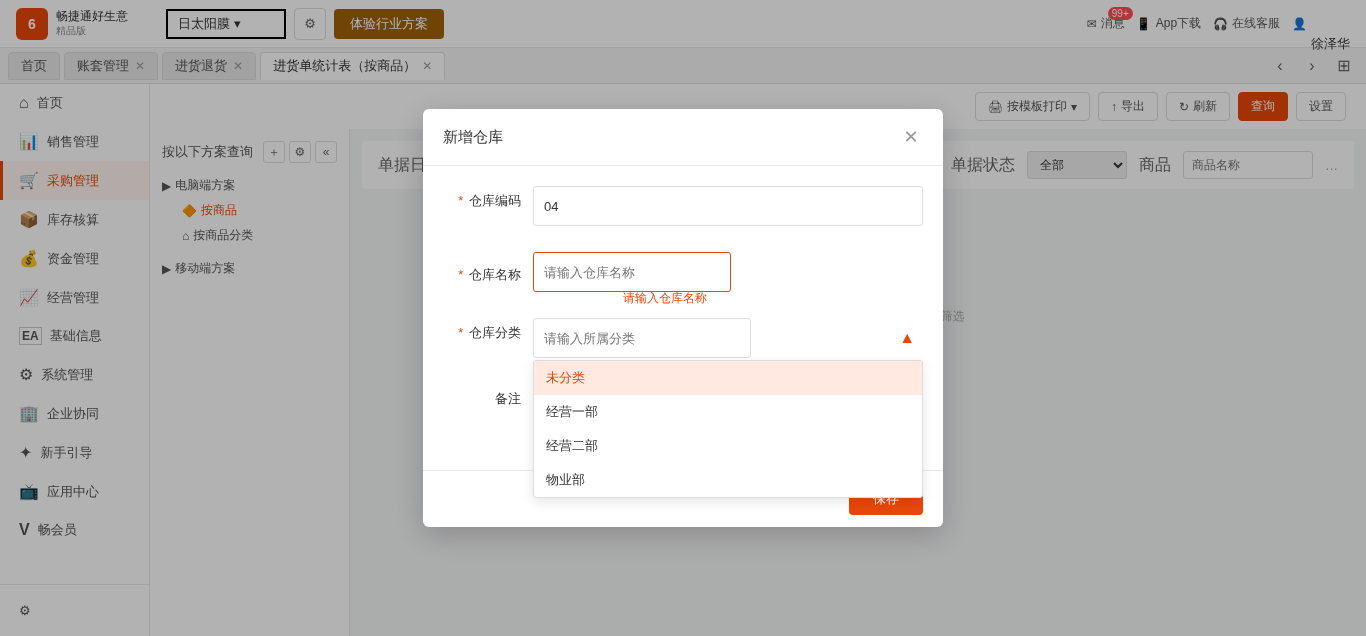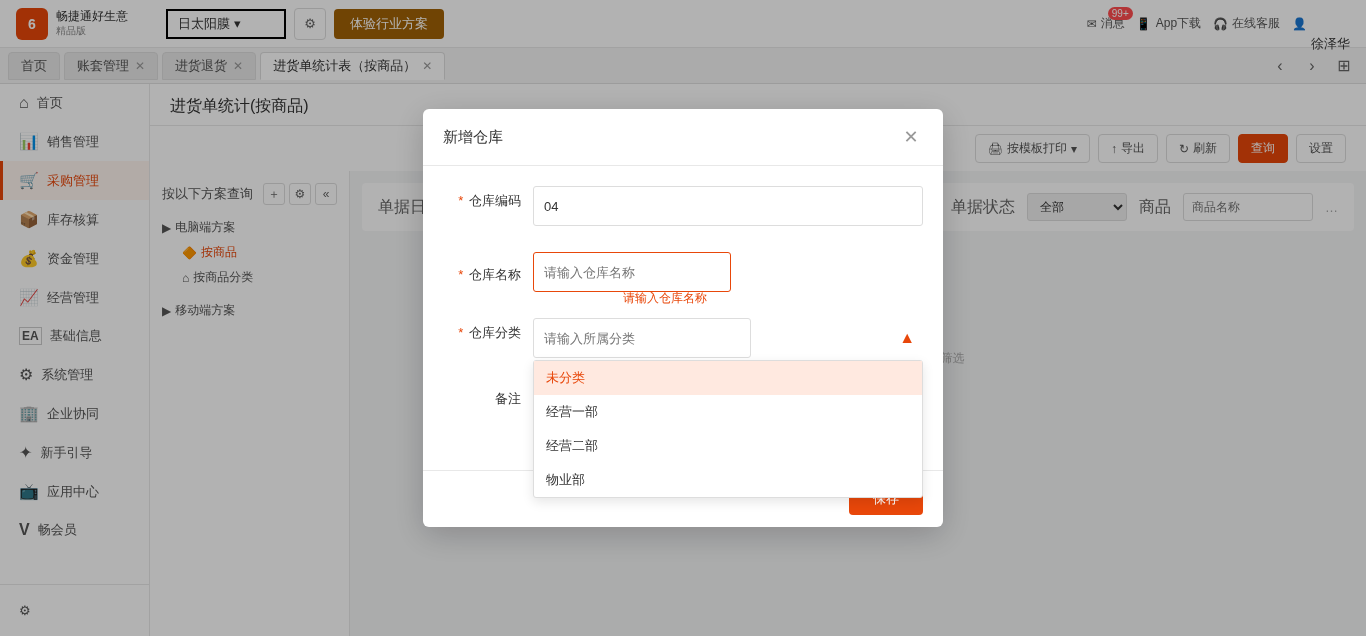--- a/index.html
+++ b/index.html
@@ -487,23 +487,20 @@
 
     <div class="sidebar-bottom">
       <div class="sidebar-item">
         <span>⚙</span>
       </div>
     </div>
   </div>
 
   <div class="content-area">
 
-    <div class="page-header">
-      <div class="page-title">进货单统计(按商品)</div>
-    </div>
     <div class="page-toolbar">
       <div class="toolbar-btn">
         <span>🖨</span>
         <span>按模板打印</span>
         <span>▾</span>
       </div>
       <div class="toolbar-btn">
         <span>↑</span>
         <span>导出</span>
       </div>

